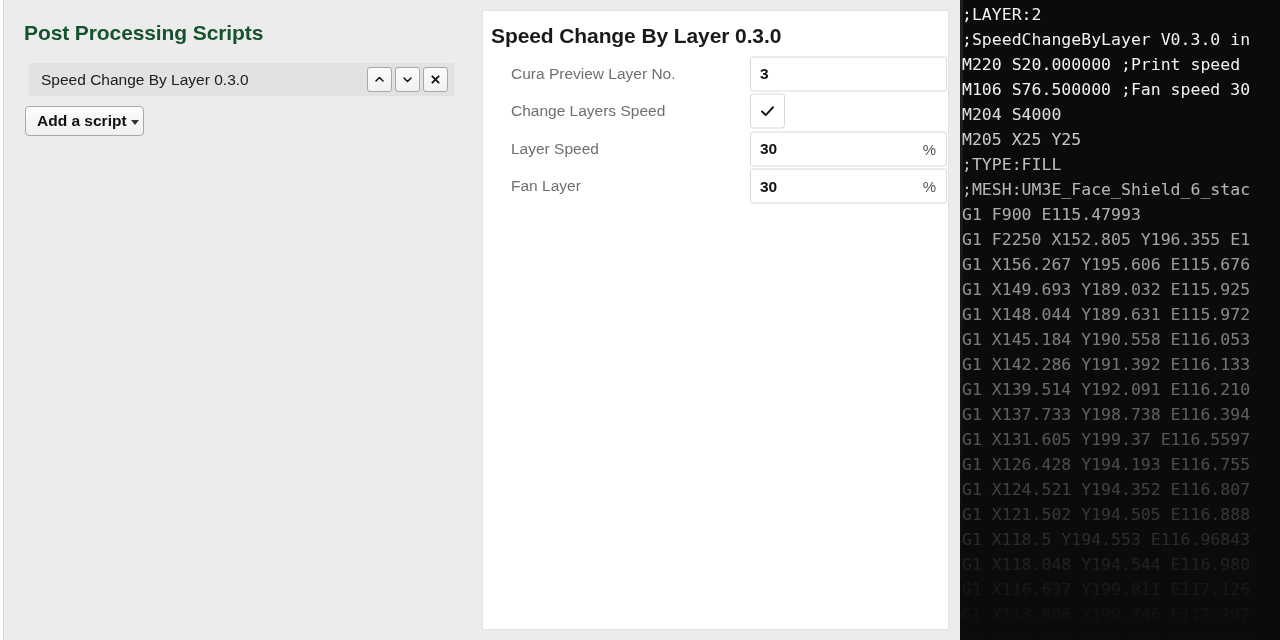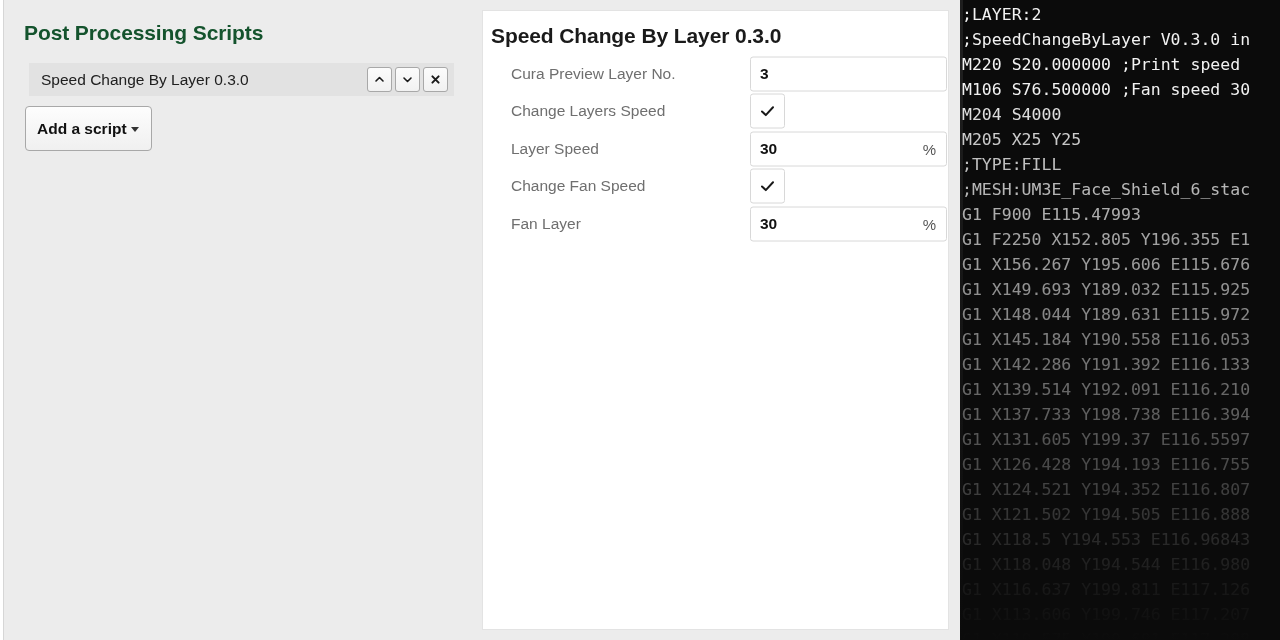--- a/index.html
+++ b/index.html
@@ -77,22 +77,22 @@
     align-items: center;
     justify-content: center;
     box-sizing: border-box;
     cursor: pointer;
   }
   .sq-btn svg { display: block; }
 
   .add-script-btn {
     position: absolute;
     left: 21px; top: 106px;
-    height: 45px;
-    padding: 0 12px 0 11px;
+    height: 30px;
+    padding: 0 4px 0 11px;
     background: linear-gradient(to bottom, #fdfdfd 0%, #f0f0f0 100%);
     border: 1px solid #a8a8a8;
     border-radius: 4px;
     display: flex;
     align-items: center;
     gap: 2px;
     box-sizing: border-box;
     cursor: pointer;
   }
   .add-script-label {
@@ -311,30 +311,20 @@
       </div>
 
       <div class="form-row">
         <span class="form-label">Layer Speed</span>
         <span class="text-input">
           <span class="val">30</span>
           <span class="unit">%</span>
         </span>
       </div>
 
-      <div class="form-row">
-        <span class="form-label">Change Fan Speed</span>
-        <span class="check-input">
-          <span>
-            <svg width="17" height="17" viewBox="0 0 17 17">
-              <polyline points="3,9 6.8,12.6 14,4.8" fill="none" stroke="#1a1a1a" stroke-width="2" stroke-linecap="round" stroke-linejoin="round"></polyline>
-            </svg>
-          </span>
-        </span>
-      </div>
 
       <div class="form-row">
         <span class="form-label">Fan Layer</span>
         <span class="text-input">
           <span class="val">30</span>
           <span class="unit">%</span>
         </span>
       </div>
 
     </div>

